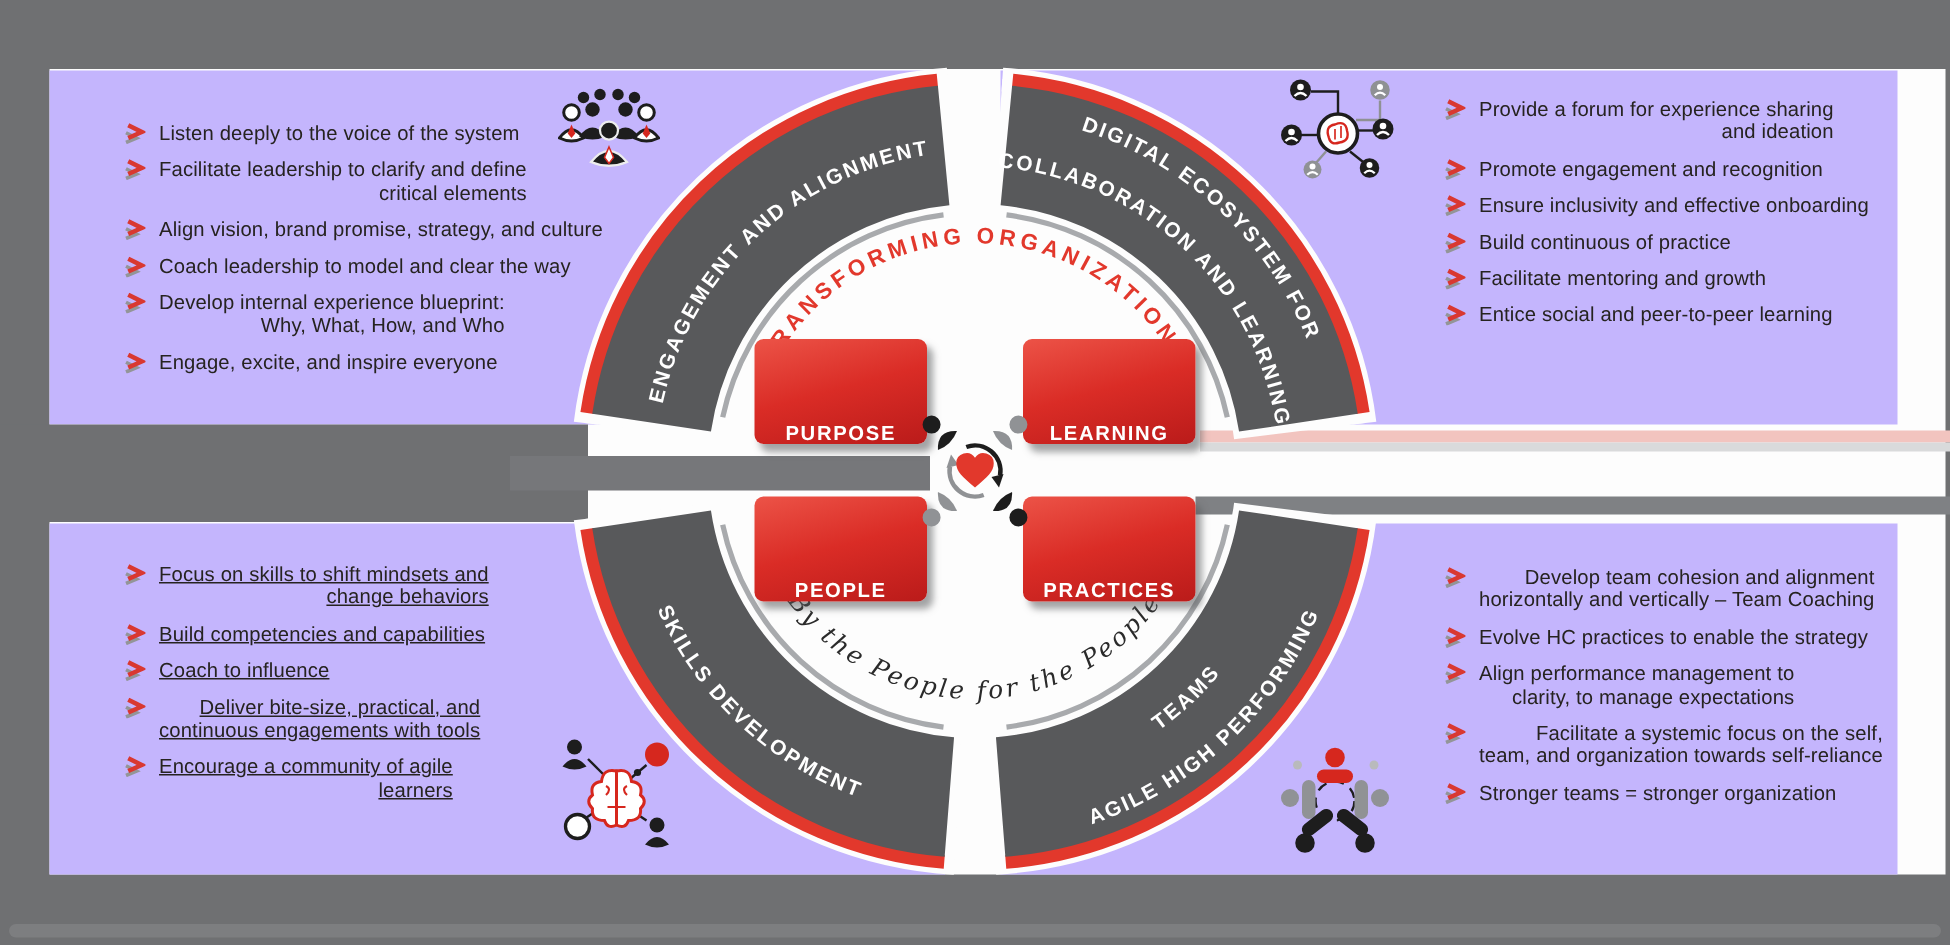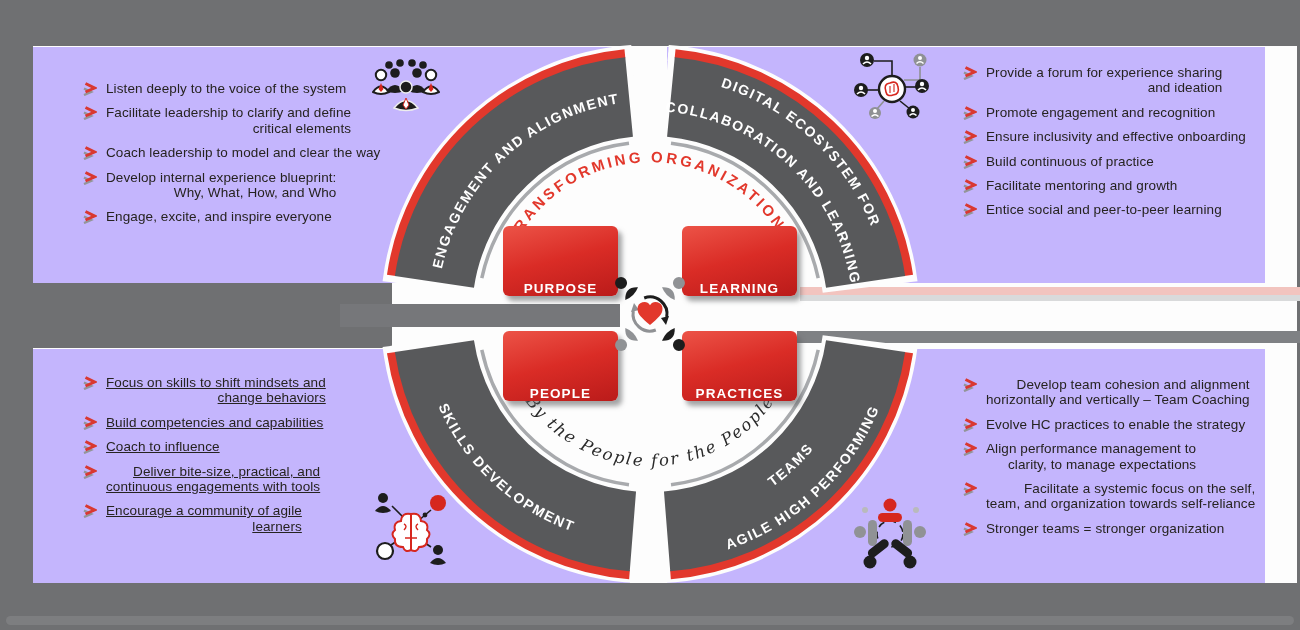--- a/index.html
+++ b/index.html
@@ -66,20 +66,27 @@
           <path d="M2.5 1.5 L11.5 6 L2.5 10" fill="none" stroke="#D93831" stroke-width="3"></path>
         </svg>
       <span class="itxt">Facilitate leadership to clarify and define
 critical elements</span>
       </li>
     <li>
       <svg class="bullet" width="14" height="14" viewBox="0 0 14 14">
           <path d="M1 6.5 L8 10 L1 13" fill="none" stroke="#939598" stroke-width="2.4"></path>
           <path d="M2.5 1.5 L11.5 6 L2.5 10" fill="none" stroke="#D93831" stroke-width="3"></path>
         </svg>
+      <span class="itxt">Align vision, brand promise, strategy, and culture</span>
+      </li>
+    <li>
+      <svg class="bullet" width="14" height="14" viewBox="0 0 14 14">
+          <path d="M1 6.5 L8 10 L1 13" fill="none" stroke="#939598" stroke-width="2.4"></path>
+          <path d="M2.5 1.5 L11.5 6 L2.5 10" fill="none" stroke="#D93831" stroke-width="3"></path>
+        </svg>
       <span class="itxt">Coach leadership to model and clear the way</span>
       </li>
     <li>
       <svg class="bullet" width="14" height="14" viewBox="0 0 14 14">
           <path d="M1 6.5 L8 10 L1 13" fill="none" stroke="#939598" stroke-width="2.4"></path>
           <path d="M2.5 1.5 L11.5 6 L2.5 10" fill="none" stroke="#D93831" stroke-width="3"></path>
         </svg>
       <span class="itxt">Develop internal experience blueprint:
 Why, What, How, and Who</span>
       </li>

